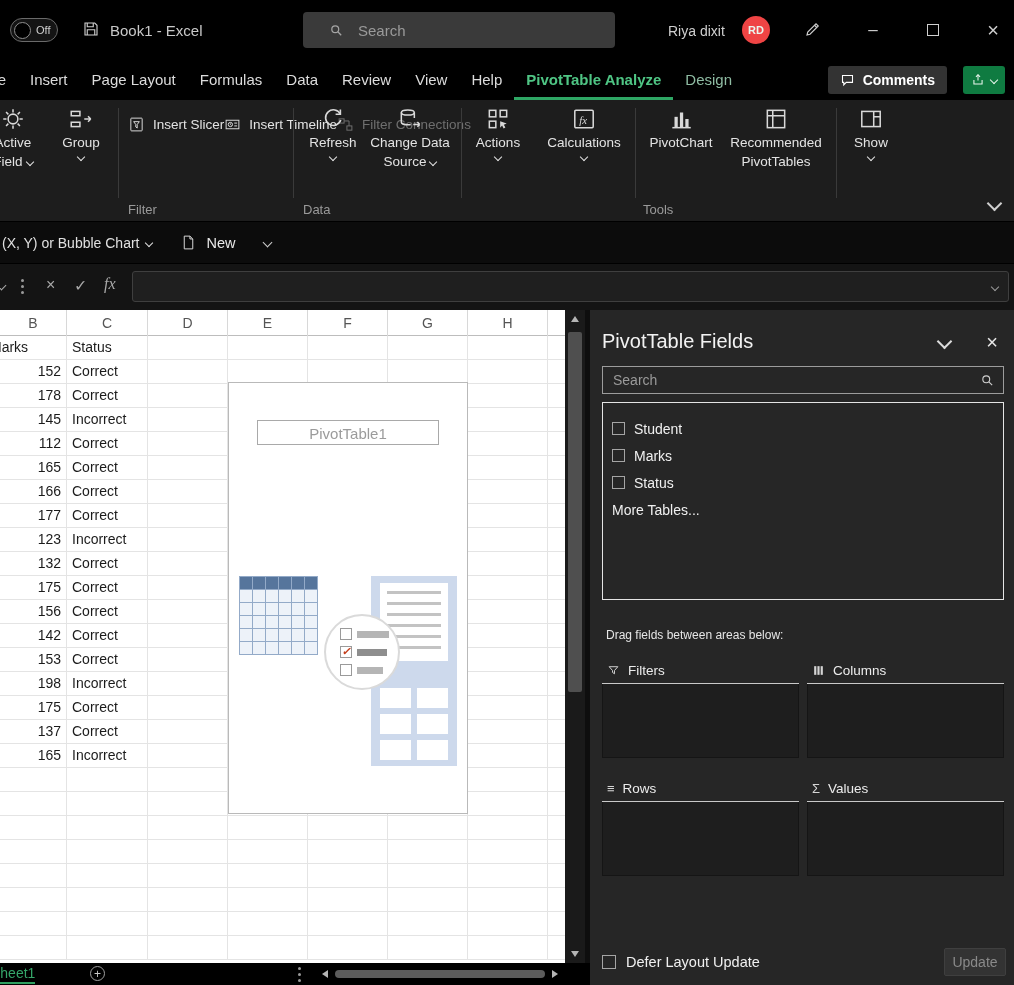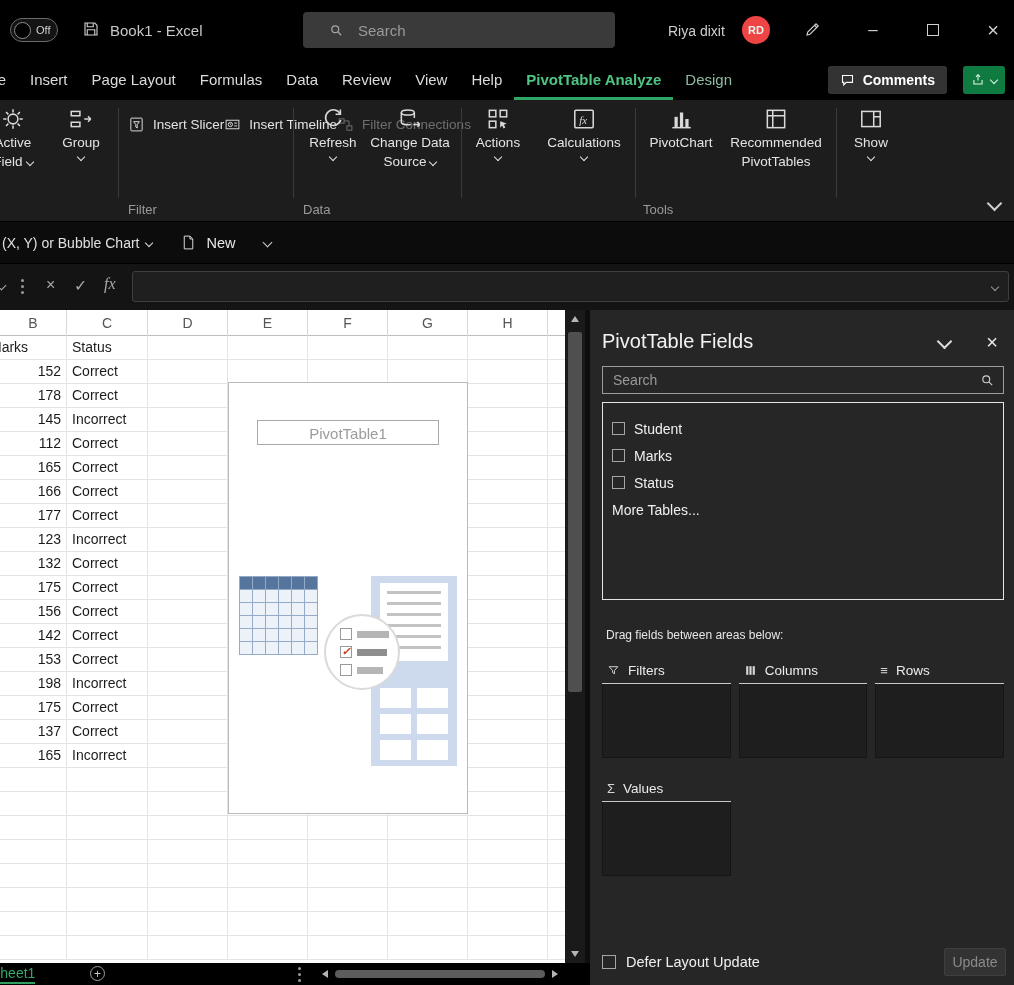--- a/index.html
+++ b/index.html
@@ -135,21 +135,21 @@
   .panel-search{margin:13px 10px 0 12px;height:28px;border:1px solid #9c9c9c;display:flex;align-items:center;
                 box-sizing:border-box;padding:0 8px;color:#cfcfcf;}
   .panel-search input{flex:1;background:transparent;border:none;outline:none;color:#ddd;font-size:14px;
                       font-family:"Liberation Sans",sans-serif;}
   .panel-search input::placeholder{color:#9a9a9a;}
   .fields-box{margin:8px 10px 0 12px;height:198px;border:1px solid #e4e4e4;box-sizing:border-box;padding-top:12px;}
   .fieldrow{height:27px;display:flex;align-items:center;gap:9px;padding-left:9px;font-size:14px;color:#f0f0f0;}
   .cbx{width:13px;height:13px;border:1px solid #a5a5a5;background:transparent;flex:none;box-sizing:border-box;}
   .more-tables{margin-top:6px;padding-left:9px;font-size:14px;color:#f0f0f0;}
   .drag-hint{margin:28px 0 16px 16px;font-size:12px;color:#e6e6e6;}
-  .areas{margin:12px 10px 0 12px;display:grid;grid-template-columns:1fr 1fr 1fr;column-gap:8px;row-gap:18px;}
+  .areas{margin:12px 10px 0 12px;display:grid;grid-template-columns:1fr 1fr;column-gap:8px;row-gap:18px;}
   .area-head{height:26px;display:flex;align-items:center;gap:8px;font-size:13.5px;color:#ececec;
              border-bottom:1px solid #c9c9c9;padding-left:5px;box-sizing:border-box;}
   .area-head .sym{color:#d5d5d5;font-size:13px;line-height:13px;}
   .area-body{height:74px;background:#1e1e1e;border:1px solid #151515;border-top:none;box-sizing:border-box;}
   .panel-foot{position:absolute;left:12px;right:8px;bottom:9px;display:flex;align-items:center;gap:10px;}
   .defer-cbx{width:14px;height:14px;border:1px solid #a5a5a5;box-sizing:border-box;flex:none;}
   .defer-label{font-size:14.5px;color:#f0f0f0;}
   .update-btn{margin-left:auto;width:62px;height:28px;background:#333;border:1px solid #3f3f3f;color:#8a8a8a;
               font-size:14px;display:flex;align-items:center;justify-content:center;border-radius:2px;box-sizing:border-box;}
 

